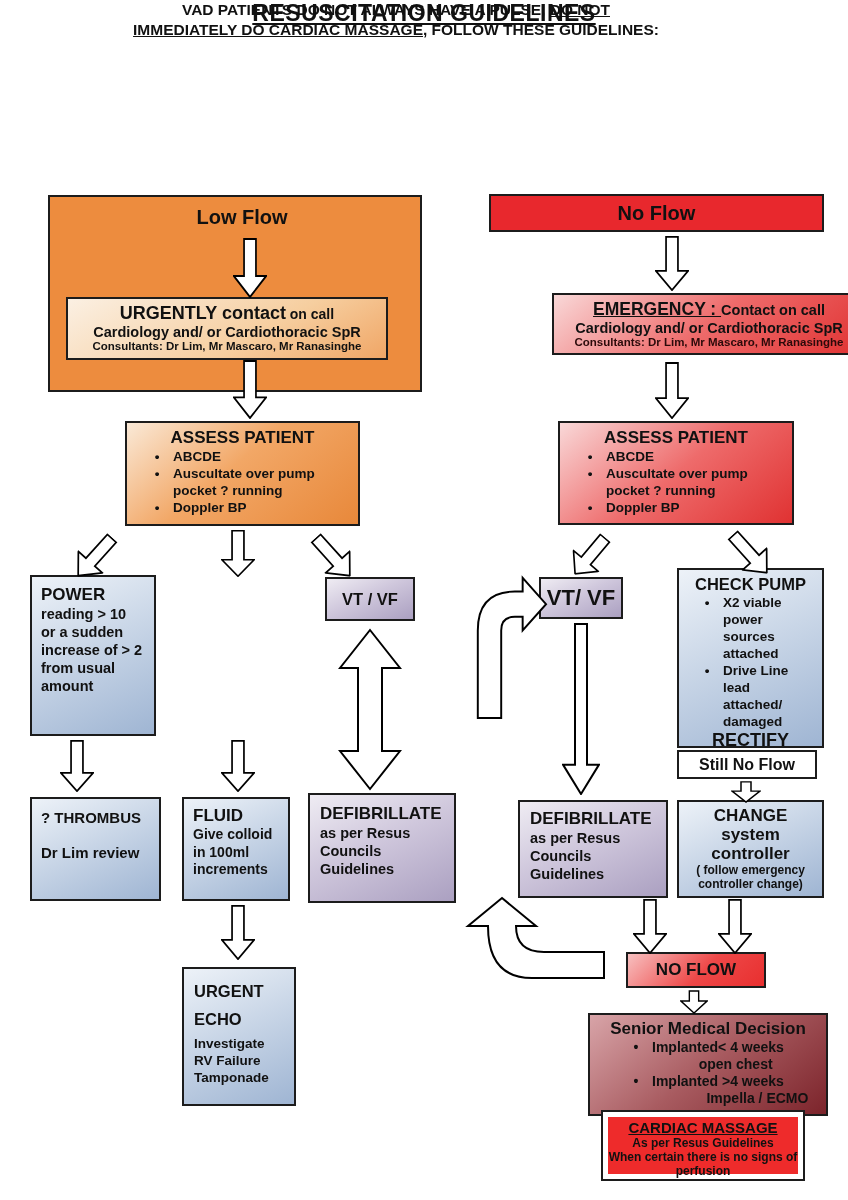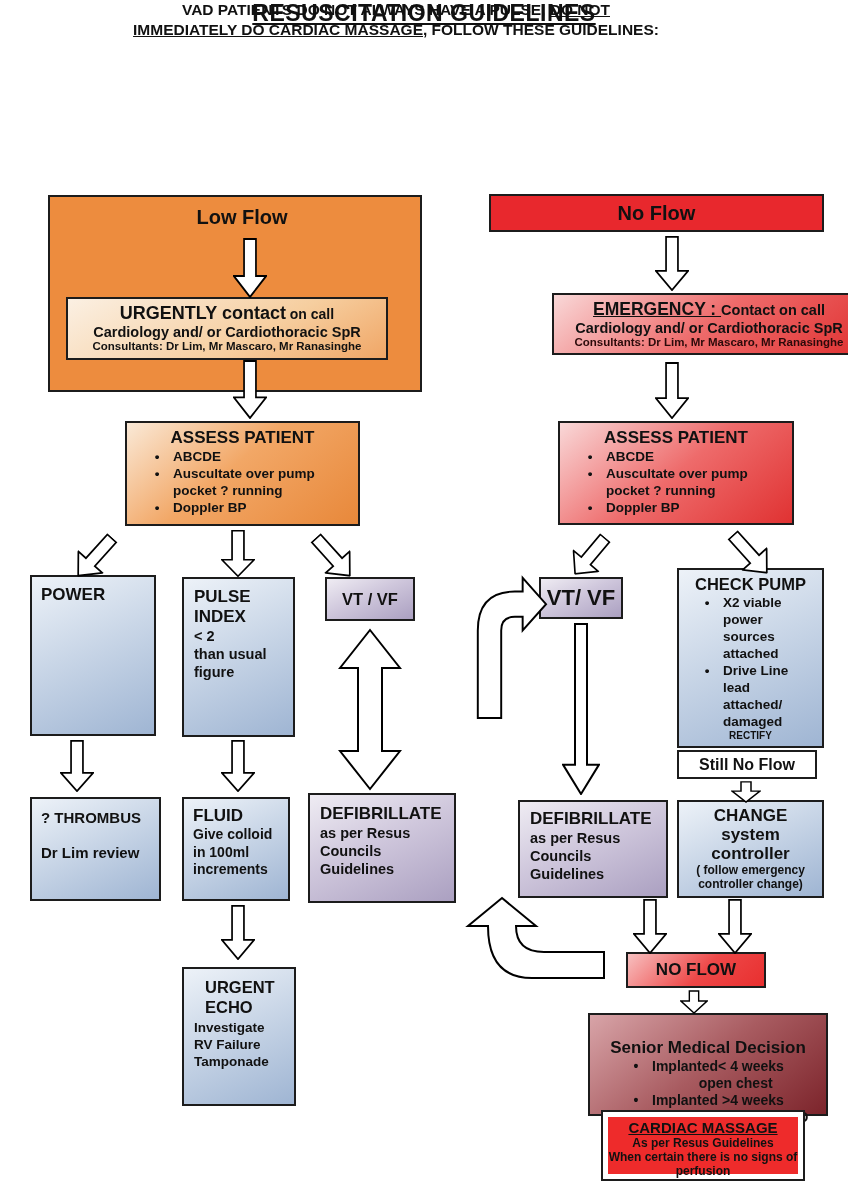--- a/index.html
+++ b/index.html
@@ -96,27 +96,25 @@
       </svg>
   </div>
   <div class="arr" style="left:316px;top:531px;width:34px;height:52px;transform:rotate(-42deg);">
     <svg viewBox="0 0 40 60" preserveAspectRatio="none">
         <polygon points="13,1 27,1 27,38 39,38 20,59 1,38 13,38" fill="#fff" stroke="#000" stroke-width="2"></polygon>
       </svg>
   </div>
 
   <div class="box g-blue" style="left:30px;top:575px;width:126px;height:161px;padding:8px 6px 0 9px;">
     <div class="t-title">POWER</div>
-  </div>
-  <div class="box g-blue" style="left:182px;top:577px;width:113px;height:160px;padding:8px 4px 0 10px;">
-    <div class="pre t-title" style="line-height:20px;">PULSE
-INDEX</div>
-    <div class="pre t-body">&lt; 2
-than usual
-figure</div>
+    <div class="pre t-body">reading &gt; 10
+or a sudden
+increase of &gt; 2
+from usual
+amount</div>
   </div>
   <div class="box g-lav ctr" style="left:325px;top:577px;width:90px;height:44px;line-height:40px;font-size:16.5px;">VT / VF</div>
 
   <div class="arr" style="left:338px;top:628px;width:64px;height:163px;">
     <svg viewBox="0 0 64 163" preserveAspectRatio="none">
         <polygon points="32,2 62,40 44,40 44,123 62,123 32,161 2,123 20,123 20,40 2,40" fill="#fff" stroke="#000" stroke-width="2"></polygon>
       </svg>
   </div>
 
   <div class="arr" style="left:60px;top:740px;width:34px;height:52px;">
@@ -146,21 +144,21 @@
 Councils
 Guidelines</div>
   </div>
 
   <div class="arr" style="left:221px;top:905px;width:34px;height:55px;">
     <svg viewBox="0 0 40 60" preserveAspectRatio="none">
         <polygon points="13,1 27,1 27,38 39,38 20,59 1,38 13,38" fill="#fff" stroke="#000" stroke-width="2"></polygon>
       </svg>
   </div>
   <div class="box g-blue" style="left:182px;top:967px;width:114px;height:139px;padding:8px 2px 0 10px;">
-    <div class="pre" style="font-size:16.5px;line-height:20px;margin-left:11px;">URGENT
+    <div class="pre" style="font-size:16.5px;line-height:28px;">URGENT
 ECHO</div>
     <div class="pre" style="font-size:13.5px;line-height:17px;margin-top:2px;">Investigate
 RV Failure
 Tamponade</div>
   </div>
 
   <div class="box solid-red ctr" style="left:489px;top:194px;width:335px;height:38px;line-height:34px;font-size:20px;">No Flow</div>
   <div class="arr" style="left:655px;top:236px;width:34px;height:55px;">
     <svg viewBox="0 0 40 60" preserveAspectRatio="none">
         <polygon points="13,1 27,1 27,38 39,38 20,59 1,38 13,38" fill="#fff" stroke="#000" stroke-width="2"></polygon>
@@ -232,21 +230,21 @@
 attached</span>
         </div>
       <div class="bul">
           <span class="dot">•</span>
           <span class="bt">Drive Line
 lead
 attached/
 damaged</span>
         </div>
     </div>
-    <div class="ctr" style="font-size:10px;">RECTIFY</div>
+    <div class="ctr" style="font-size:18px;">RECTIFY</div>
   </div>
 
   <div class="box ctr" style="left:677px;top:750px;width:140px;height:29px;background:#fff;line-height:25px;font-size:16px;">Still No Flow</div>
   <div class="arr" style="left:731px;top:781px;width:30px;height:22px;">
     <svg viewBox="0 0 30 24" preserveAspectRatio="none">
         <polygon points="10,1 20,1 20,11 29,11 15,23 1,11 10,11" fill="#fff" stroke="#000" stroke-width="1.5"></polygon>
       </svg>
   </div>
 
   <div class="box g-lav" style="left:518px;top:800px;width:150px;height:98px;padding:7px 4px 0 10px;">
@@ -280,21 +278,21 @@
       </svg>
   </div>
 
   <div class="box g-redbox ctr" style="left:626px;top:952px;width:140px;height:36px;line-height:32px;font-size:17px;">NO FLOW</div>
   <div class="arr" style="left:680px;top:990px;width:28px;height:24px;">
     <svg viewBox="0 0 30 24" preserveAspectRatio="none">
         <polygon points="10,1 20,1 20,11 29,11 15,23 1,11 10,11" fill="#fff" stroke="#000" stroke-width="1.5"></polygon>
       </svg>
   </div>
 
-  <div class="box g-maroon" style="left:588px;top:1013px;width:240px;height:103px;padding-top:23px;">
+  <div class="box g-maroon" style="left:588px;top:1013px;width:240px;height:103px;padding-top:4px;">
     <div class="ctr" style="font-size:17px;">Senior Medical Decision</div>
     <div style="font-size:14px;padding-left:30px;">
       <div class="bul">
           <span class="dot">•</span>
           <span class="bt prew" style="white-space:pre-wrap;">Implanted&lt; 4 weeks
             open chest</span>
         </div>
       <div class="bul">
           <span class="dot">•</span>
           <span class="bt prew" style="white-space:pre-wrap;">Implanted &gt;4 weeks

